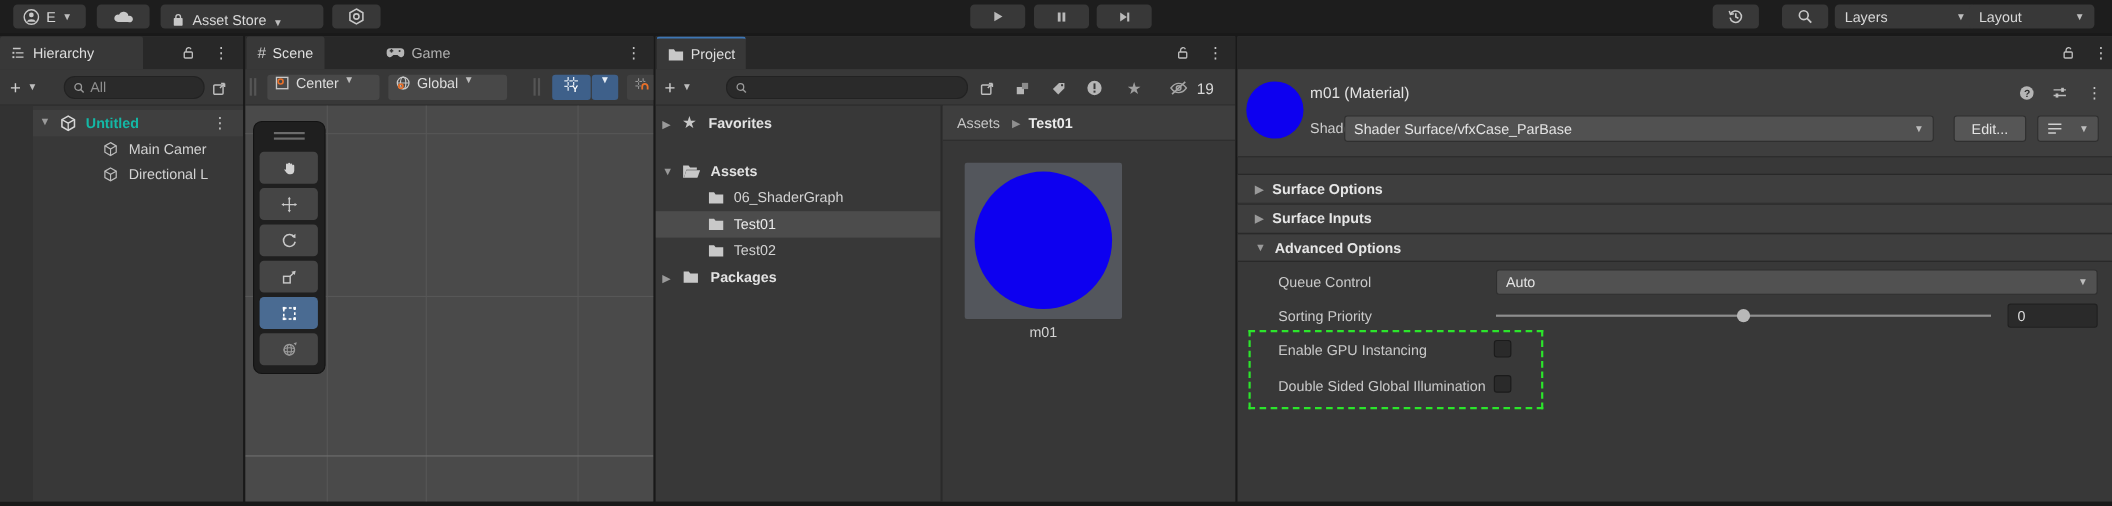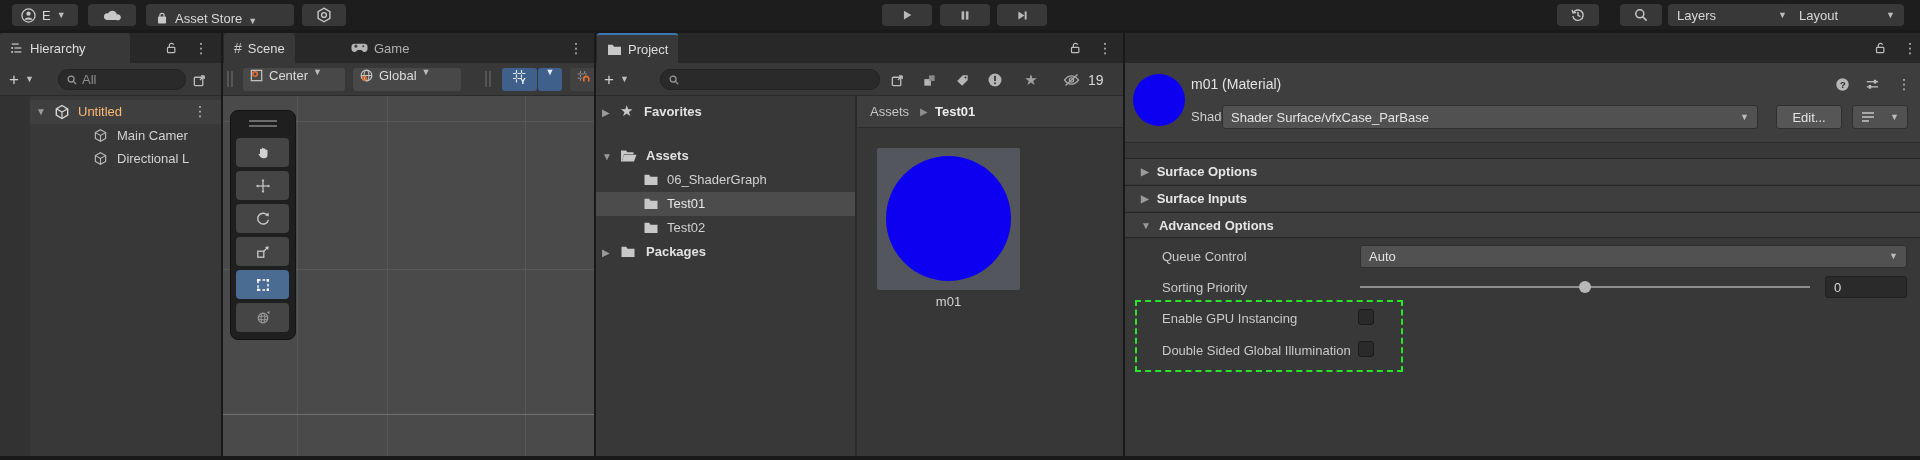--- a/index.html
+++ b/index.html
@@ -180,21 +180,21 @@
     </div>
 
     <div class="abs" style="left:0;top:63px;bottom:0;width:30px;background:#323232;"></div>
 
     <div class="trow" style="left:30px;top:67px;background:#3f3f3f;">
       <span class="tx arrow" style="left:6px;top:6px;">▼</span>
       <svg class="abs" style="left:24px;top:4px;" width="16" height="16" viewBox="0 0 16 16">
           <polygon points="8,1.5 13.7,4.8 13.7,11.2 8,14.5 2.3,11.2 2.3,4.8" fill="none" stroke="#d6d6d6" stroke-width="1.4"></polygon>
           <path d="M2.3,4.8 L8,8 L13.7,4.8 M8,8 V14.5" fill="none" stroke="#d6d6d6" stroke-width="1.2"></path>
         </svg>
-      <span class="tx" style="left:48px;font-weight:normal;color:#fdba74;">Untitled</span>
+      <span class="tx" style="left:48px;font-weight:bold;color:#14b8a6;">Untitled</span>
       <span class="tx kebab" style="right:14px;left:auto;">⋮</span>
     </div>
 
     <div class="trow" style="left:30px;top:114px;height:23px;">
       <svg class="abs" style="left:63px;top:4px;" width="15" height="15" viewBox="0 0 16 16">
           <polygon points="8,1.8 13.5,4.9 13.5,11.1 8,14.2 2.5,11.1 2.5,4.9" fill="none" stroke="#bcbcbc" stroke-width="1.2"></polygon>
           <path d="M2.5,4.9 L8,8 L13.5,4.9 M8,8 V14.2" fill="none" stroke="#bcbcbc" stroke-width="1.1"></path>
         </svg>
       <span class="tx nowrap" style="left:87px;">Directional L</span>
     </div>

